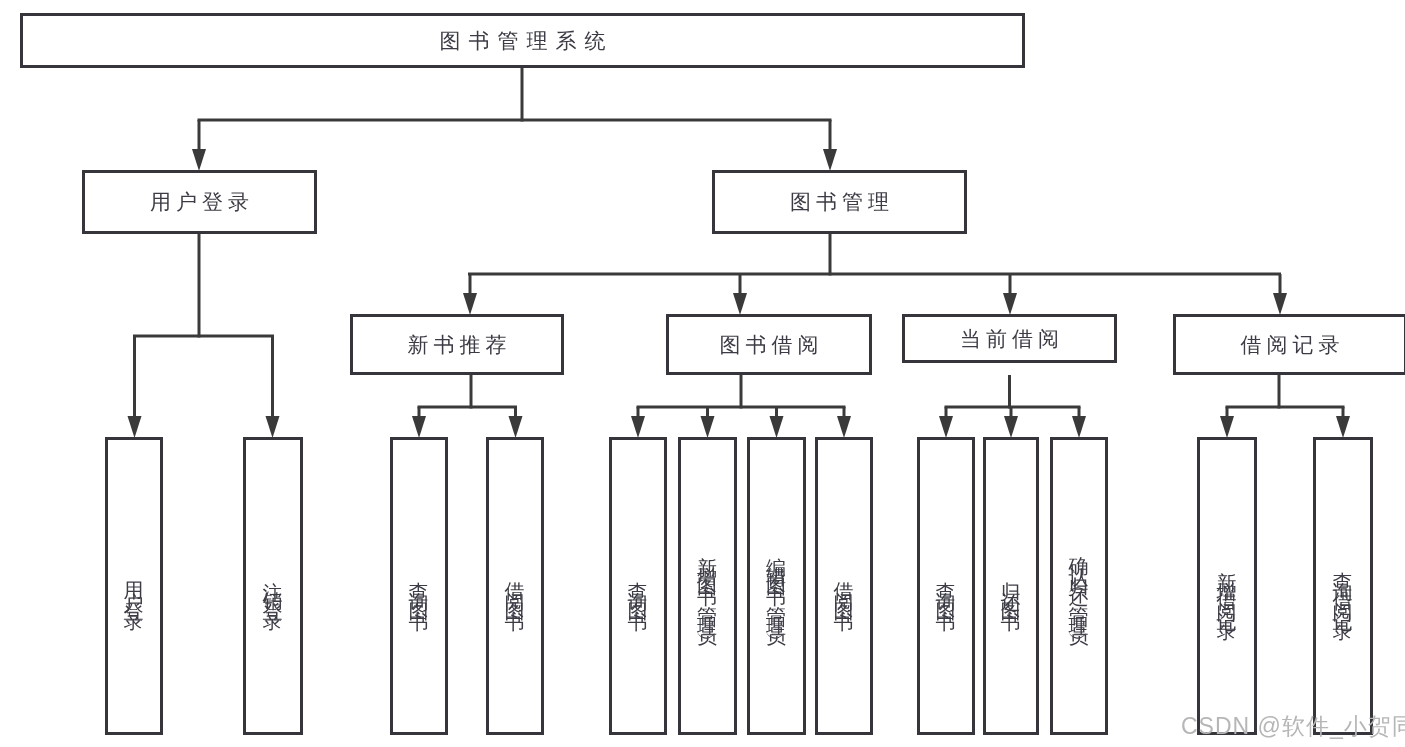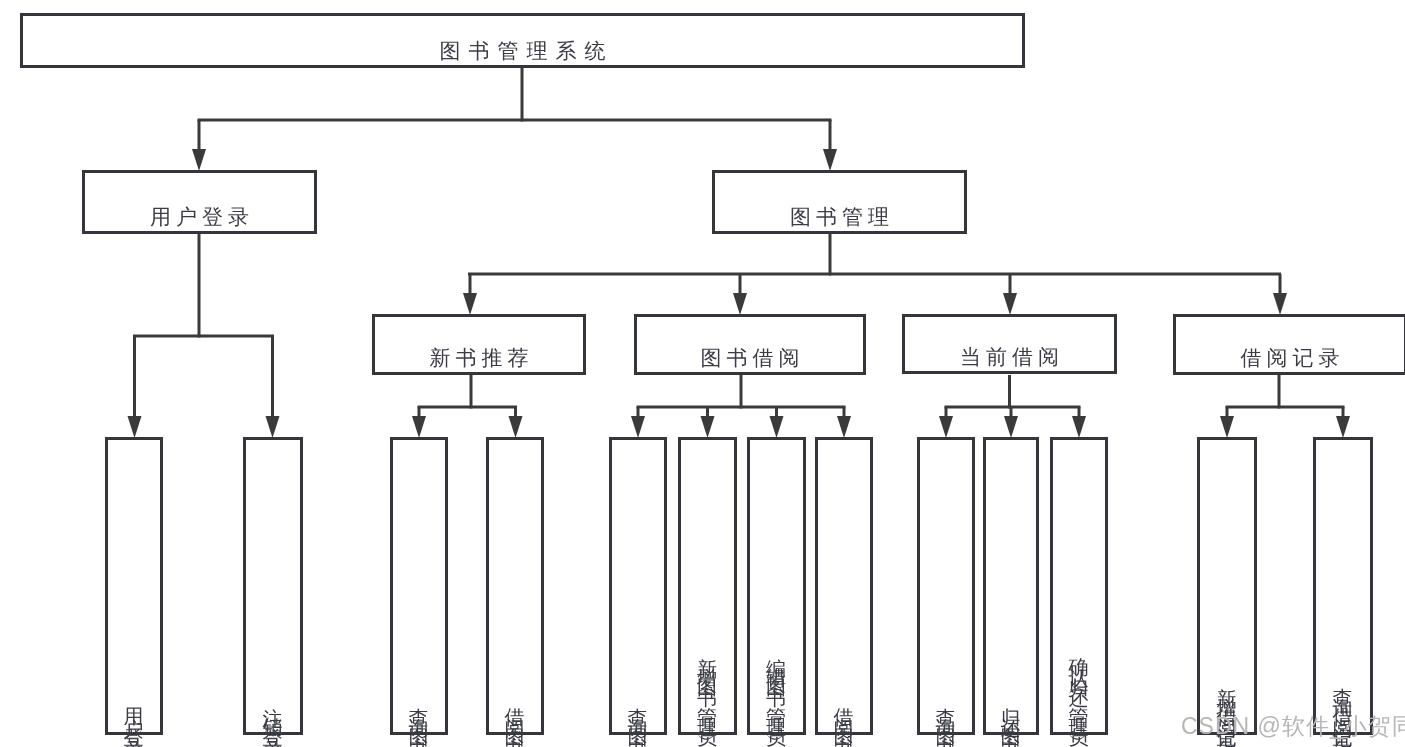--- a/index.html
+++ b/index.html
@@ -17,21 +17,21 @@
     width: 1405px; height: 747px;
     color: var(--line, #3a3a3a);
     z-index: 1;
   }
   .box {
     position: absolute;
     box-sizing: border-box;
     border: 3px solid var(--border, #35353b);
     background: #ffffff;
     display: flex;
-    align-items: flex-end;
+    align-items: center;
     justify-content: center;
     z-index: 2;
   }
   .box .lbl {
     color: var(--text, #3c3c46);
     white-space: nowrap;
   }
   .h-root .lbl { font-size: 21px; letter-spacing: 8px; padding-left: 8px; }
   .h-mid  .lbl { font-size: 21px; letter-spacing: 5px; padding-left: 5px; }
   .v-leaf .lbl {
@@ -133,27 +133,27 @@
     <span class="lbl">图书管理系统</span>
   </div>
 
   <div class="box h-mid" style="left:82px;top:170px;width:235px;height:64px">
     <span class="lbl">用户登录</span>
   </div>
   <div class="box h-mid" style="left:712px;top:170px;width:255px;height:64px">
     <span class="lbl">图书管理</span>
   </div>
 
-  <div class="box h-mid" style="left:372px;top:314px;width:214px;height:61px">
+  <div class="box h-mid" style="left:350px;top:314px;width:214px;height:61px">
     <span class="lbl">新书推荐</span>
   </div>
-  <div class="box h-mid" style="left:634px;top:314px;width:232px;height:61px">
+  <div class="box h-mid" style="left:666px;top:314px;width:206px;height:61px">
     <span class="lbl">图书借阅</span>
   </div>
-  <div class="box h-mid" style="left:902px;top:314px;width:215px;height:60px">
+  <div class="box h-mid" style="left:902px;top:314px;width:215px;height:49px">
     <span class="lbl">当前借阅</span>
   </div>
   <div class="box h-mid" style="left:1173px;top:314px;width:234px;height:61px">
     <span class="lbl">借阅记录</span>
   </div>
 
   <div class="box v-leaf" style="left:105px;top:437px;width:58px;height:298px">
     <span class="lbl">用户登录</span>
   </div>
   <div class="box v-leaf" style="left:243px;top:437px;width:60px;height:298px">

